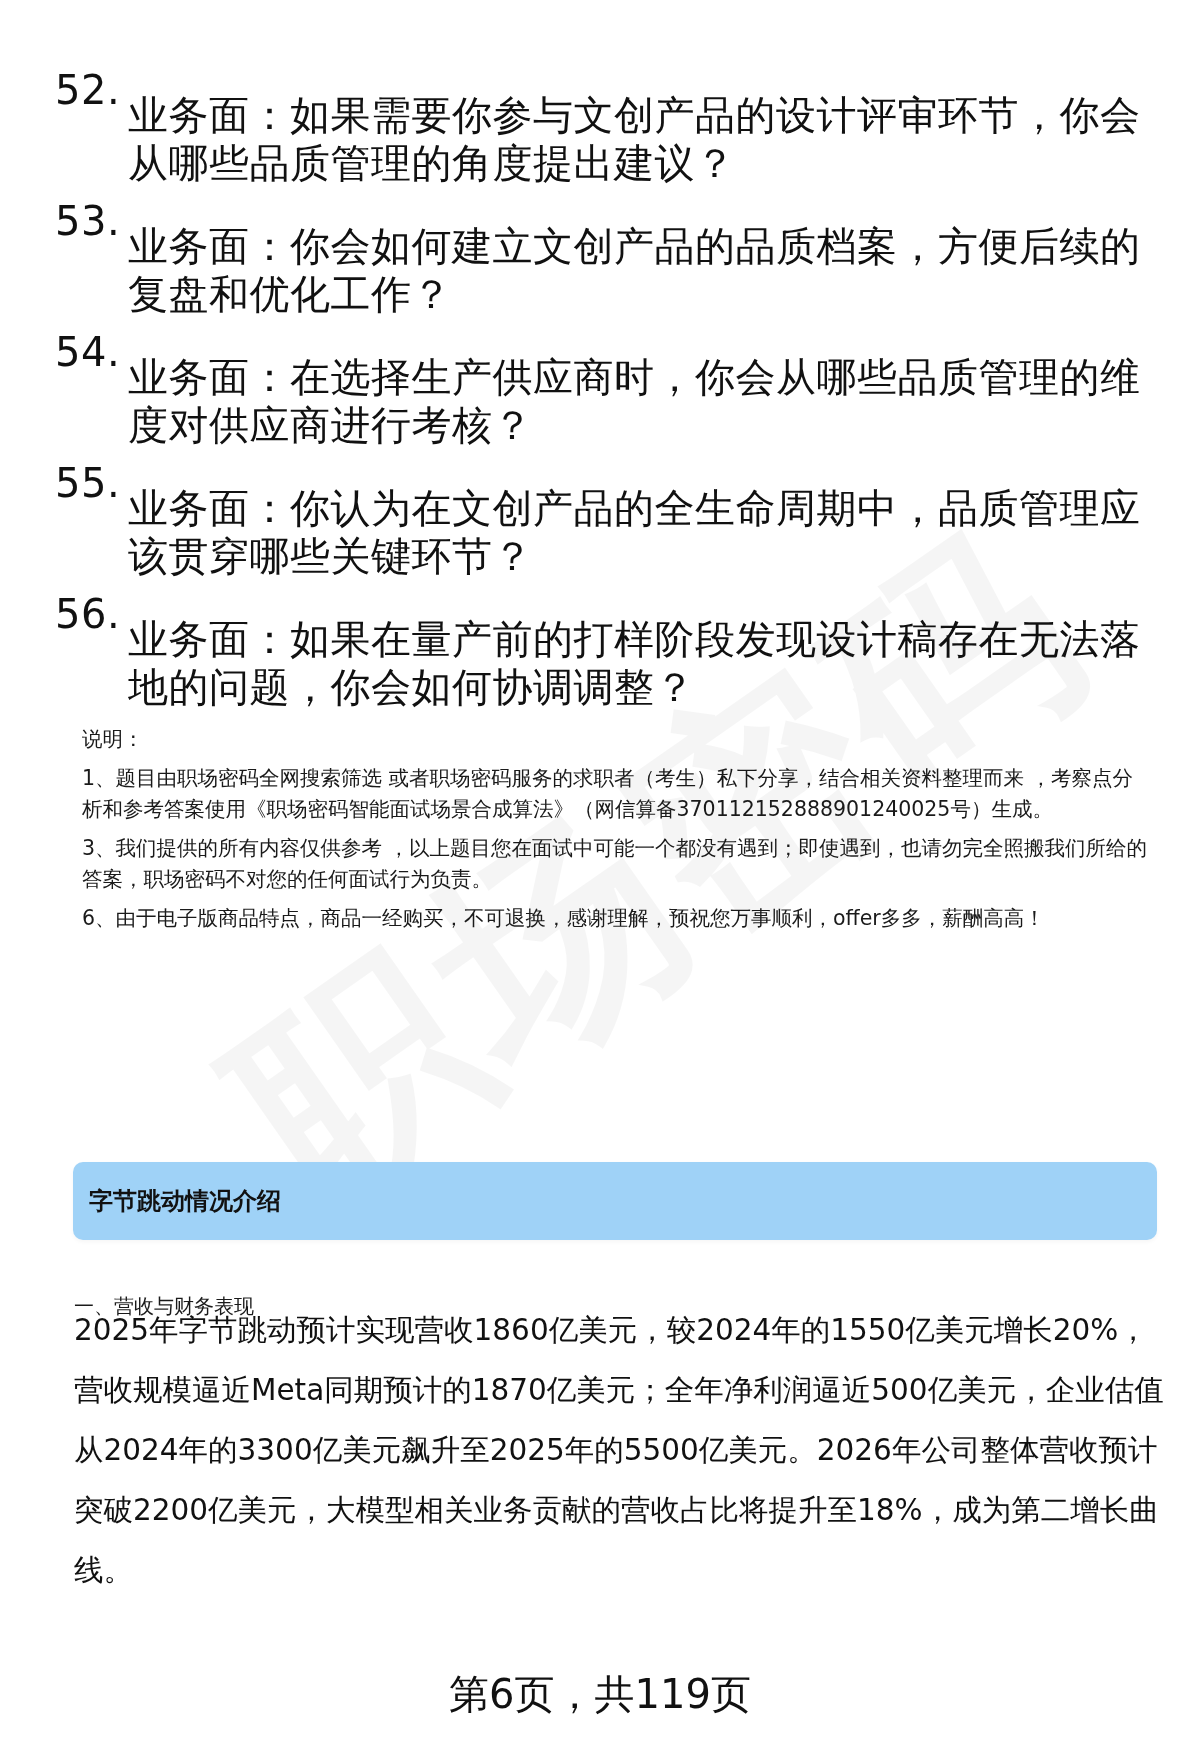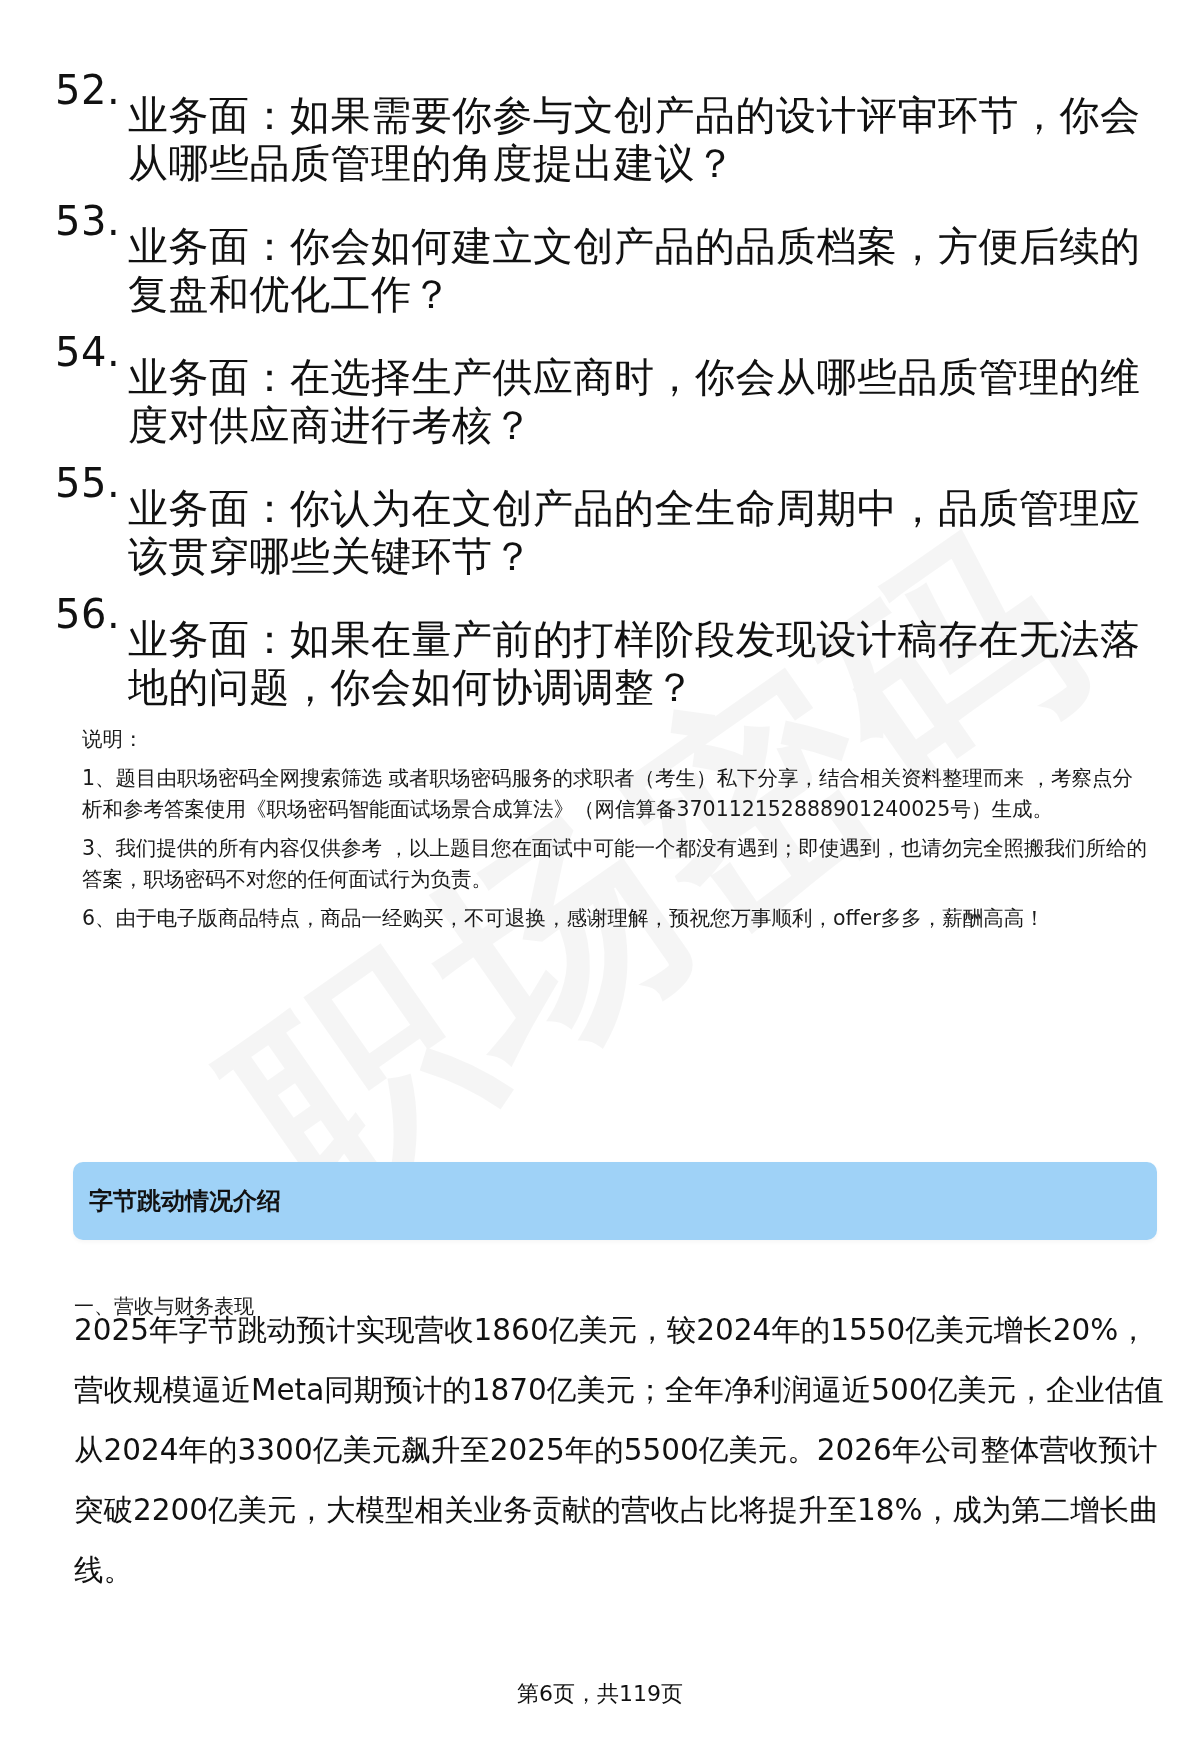--- a/index.html
+++ b/index.html
@@ -37,21 +37,21 @@
   }
   .subhead {
     position: absolute; left: 74px; top: 1284px; font-size: 20px; line-height: 44px; color: #1a1a1a;
   }
   .body-para {
     position: absolute; left: 74px; top: 1300px; width: 1090px;
     font-size: 29.5px; line-height: 60px; color: #111;
   }
   .footer {
     position: absolute; left: 0; top: 1672px; width: 1200px; text-align: center;
-    font-size: 22px; line-height: 44px; color: #111;
+    font-size: 40px; line-height: 44px; color: #111;
   }
 </style>
 </head>
 <body>
 
 <div class="watermark">职场密码</div>
 
 <div class="questions">
   <div class="q">
     <span class="num">52.</span>

